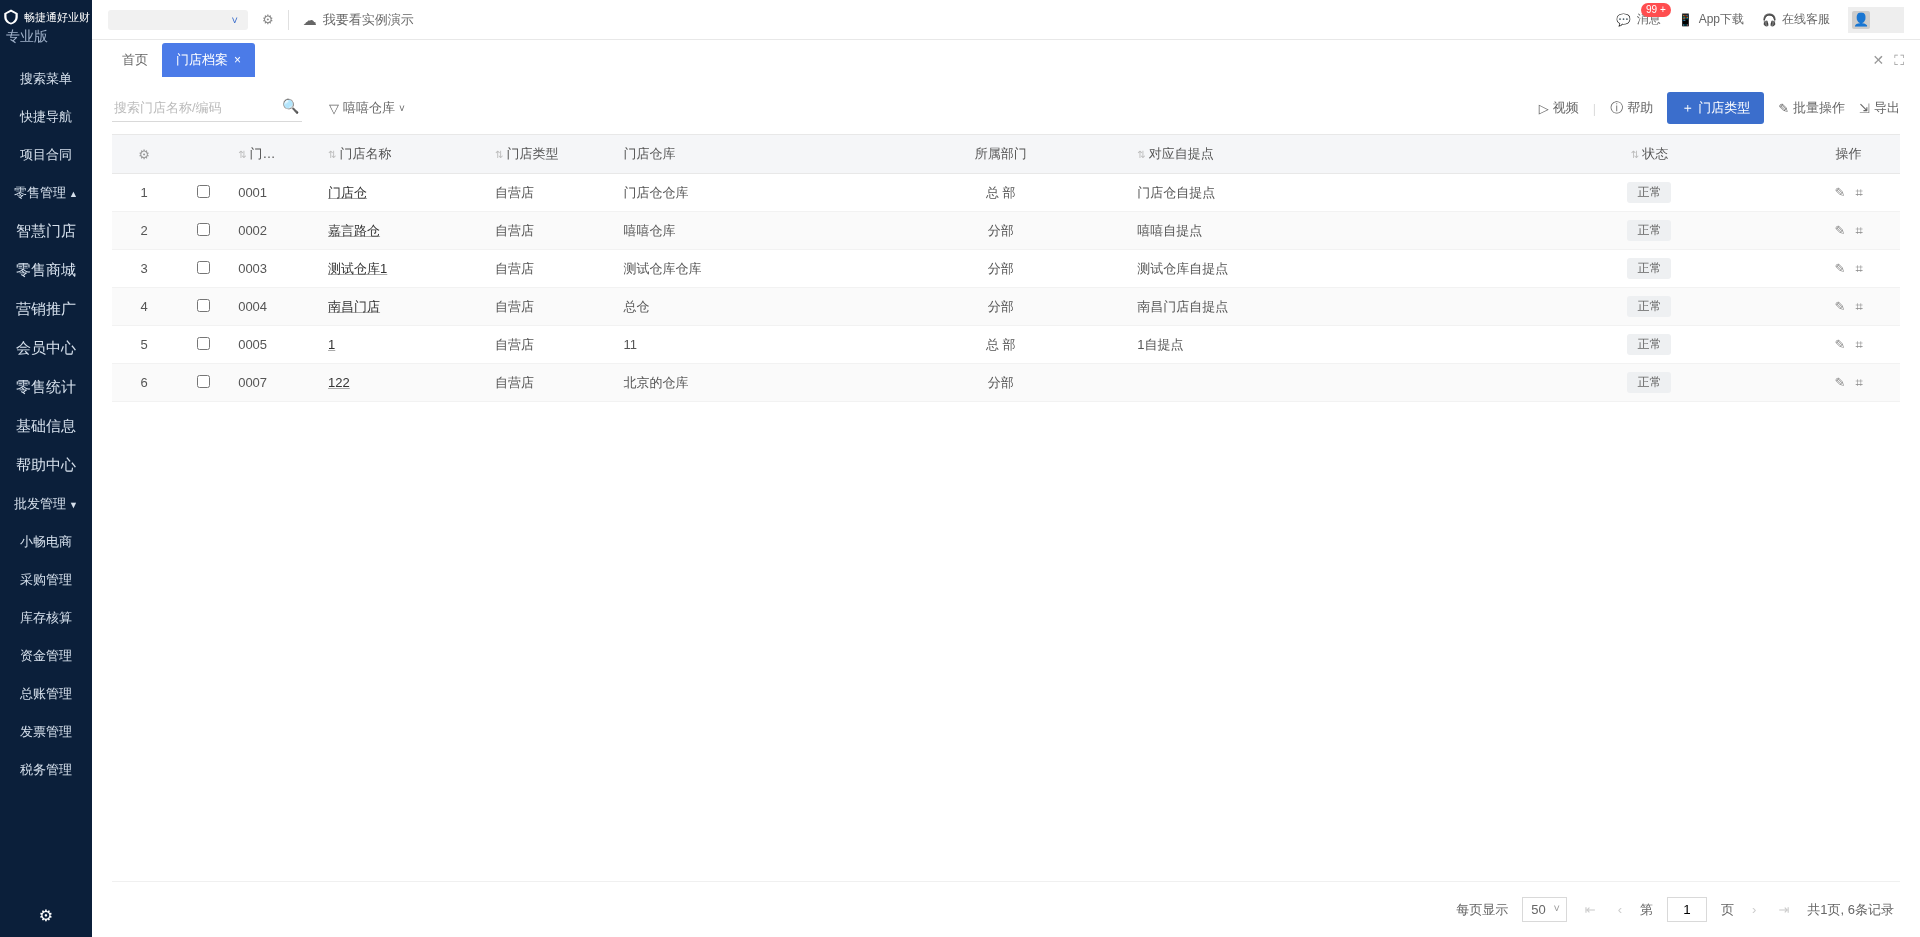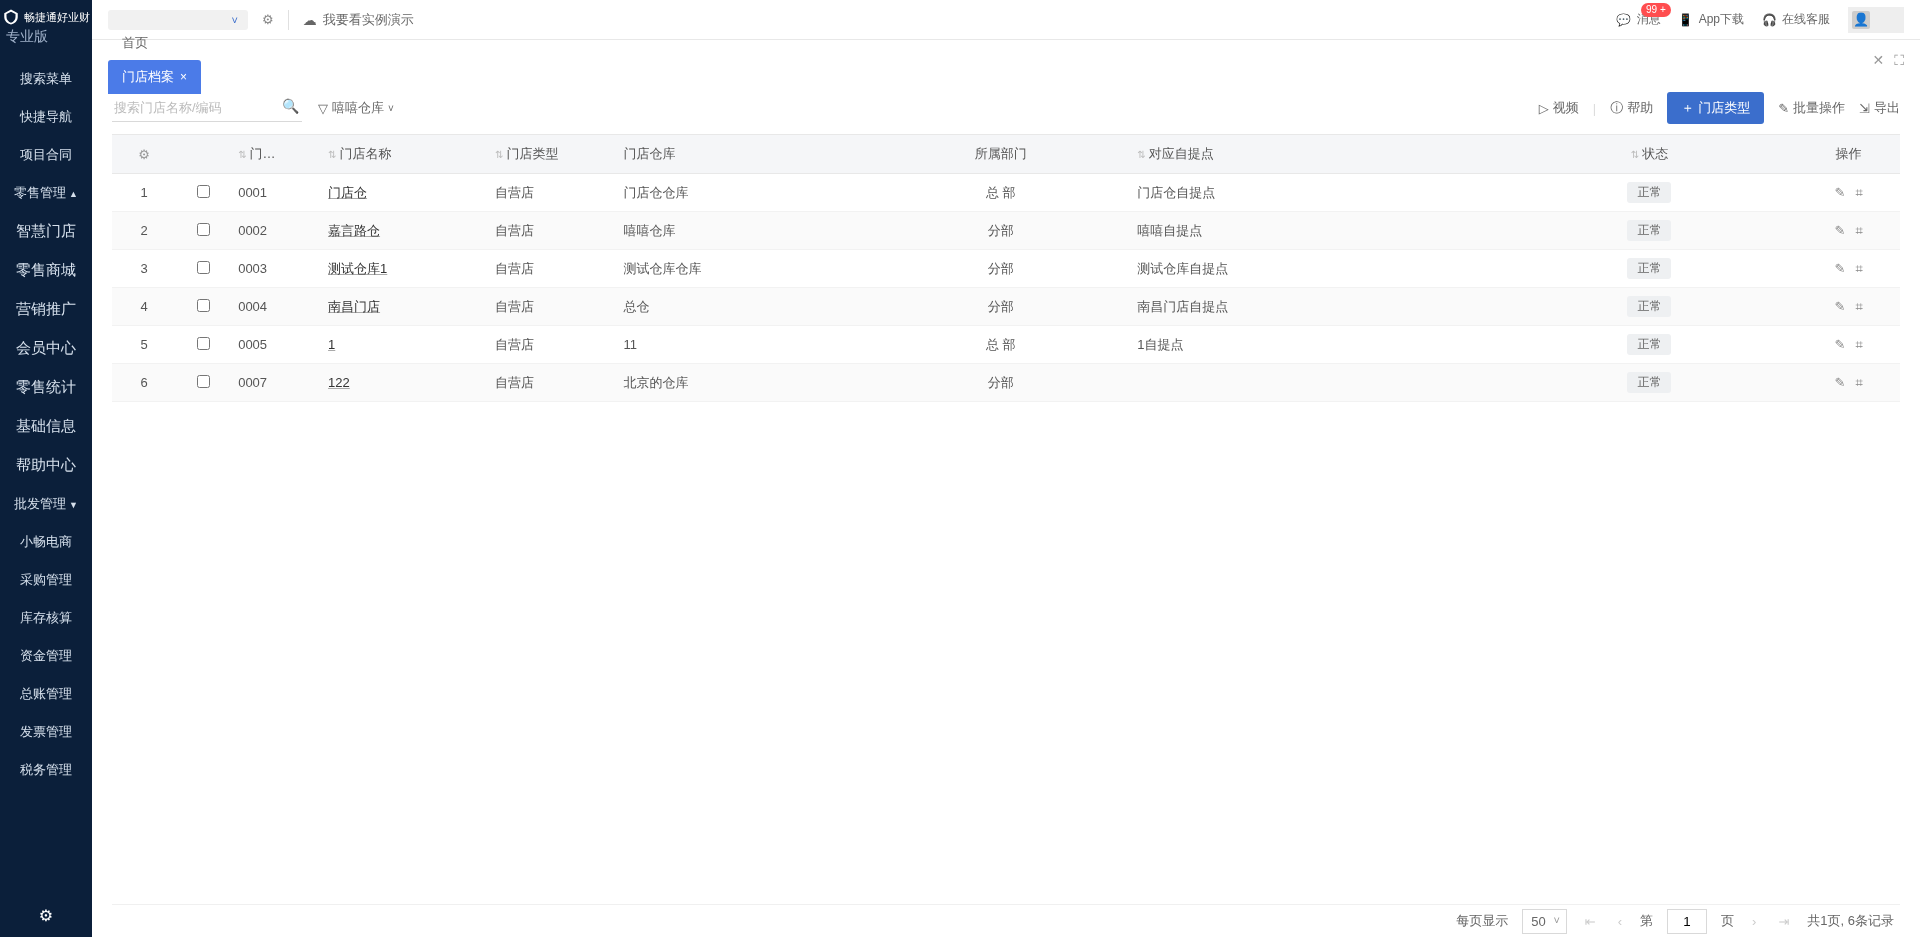--- a/index.html
+++ b/index.html
@@ -42,21 +42,21 @@
     .tab { padding: 8px 14px; font-size: 13px; color: #666; cursor: pointer; display: flex; align-items: center; gap: 6px; }
     .tab.active { background: #4b7be8; color: #fff; border-radius: 3px 3px 0 0; }
     .tab-close { font-size: 12px; cursor: pointer; }
     .tabs-right { margin-left: auto; display: flex; gap: 10px; }
     .tabs-right span { cursor: pointer; color: #999; font-size: 14px; }
     
     
     .content { flex: 1; padding: 12px 20px 0; display: flex; flex-direction: column; background: #fff; min-height: 0; }
     
     
-    .toolbar { display: flex; align-items: center; gap: 16px; padding-bottom: 10px; }
+    .toolbar { display: flex; align-items: center; gap: 27px; padding-bottom: 10px; }
     .search-box { position: relative; width: 190px; }
     .search-input { width: 100%; border: none; border-bottom: 1px solid #d9d9d9; padding: 6px 26px 6px 2px; font-size: 13px; outline: none; background: transparent; }
     .search-input::placeholder { color: #bbb; }
     .search-btn { position: absolute; right: 2px; top: 4px; color: #3b6ecc; cursor: pointer; font-size: 14px; }
     .filter-link { display: flex; align-items: center; gap: 4px; color: #666; cursor: pointer; font-size: 13px; }
     .tb-right { margin-left: auto; display: flex; align-items: center; gap: 14px; }
     .tb-link { display: flex; align-items: center; gap: 4px; color: #666; cursor: pointer; font-size: 13px; }
     .btn-primary { background: #3b6ecc; color: #fff; border: none; padding: 7px 14px; border-radius: 3px; font-size: 13px; cursor: pointer; display: flex; align-items: center; gap: 4px; }
     
     
@@ -77,21 +77,21 @@
     .col-status { width: 230px; text-align: center; }
     .col-ops { width: 80px; text-align: center; }
     th.col-ops, th.col-status { text-align: center; }
     .gear-hdr { color: #999; cursor: pointer; }
     .link-text { color: #333; text-decoration: underline; text-decoration-color: #aaa; cursor: pointer; }
     .status-badge { background: #eef0f2; color: #666; padding: 2px 10px; border-radius: 3px; font-size: 12px; display: inline-block; }
     .op-icons { display: flex; gap: 10px; justify-content: center; }
     .op-ic { color: #888; cursor: pointer; font-size: 13px; }
     
     
-    .pagination { height: 33px; display: flex; align-items: center; justify-content: flex-end; gap: 14px; padding: 0 6px; border-top: 1px solid #f0f0f0; font-size: 13px; color: #666; }
+    .pagination { height: 56px; display: flex; align-items: center; justify-content: flex-end; gap: 14px; padding: 0 6px; border-top: 1px solid #f0f0f0; font-size: 13px; color: #666; }
     .page-size-sel { border: 1px solid #d9d9d9; padding: 4px 20px 4px 8px; position: relative; cursor: pointer; }
     .page-size-sel::after { content: '˅'; position: absolute; right: 6px; color: #999; font-size: 11px; }
     .pg-btn { color: #ccc; cursor: pointer; padding: 0 4px; }
     .pg-input { width: 40px; text-align: center; border: 1px solid #d9d9d9; padding: 4px; }
     
     .chk { width: 13px; height: 13px; cursor: pointer; }
   </style>
 </head>
 <body>
 
@@ -158,21 +158,21 @@
           <span>🎧</span>
           <span>在线客服</span>
         </div>
         <div class="avatar-box">
           <span class="avatar-ic">👤</span>
         </div>
       </div>
     </header>
 
     <div class="tabs-bar">
-      <div id="tabs" style="display: flex; flex-direction: column;">
+      <div id="tabs" style="display: flex;">
           <div class="tab">
             <span>首页</span>
           </div>
           <div class="tab active">
             <span>门店档案</span>
             <span class="tab-close">×</span>
           </div>
         </div>
       <div class="tabs-right">
         <span>✕</span>

